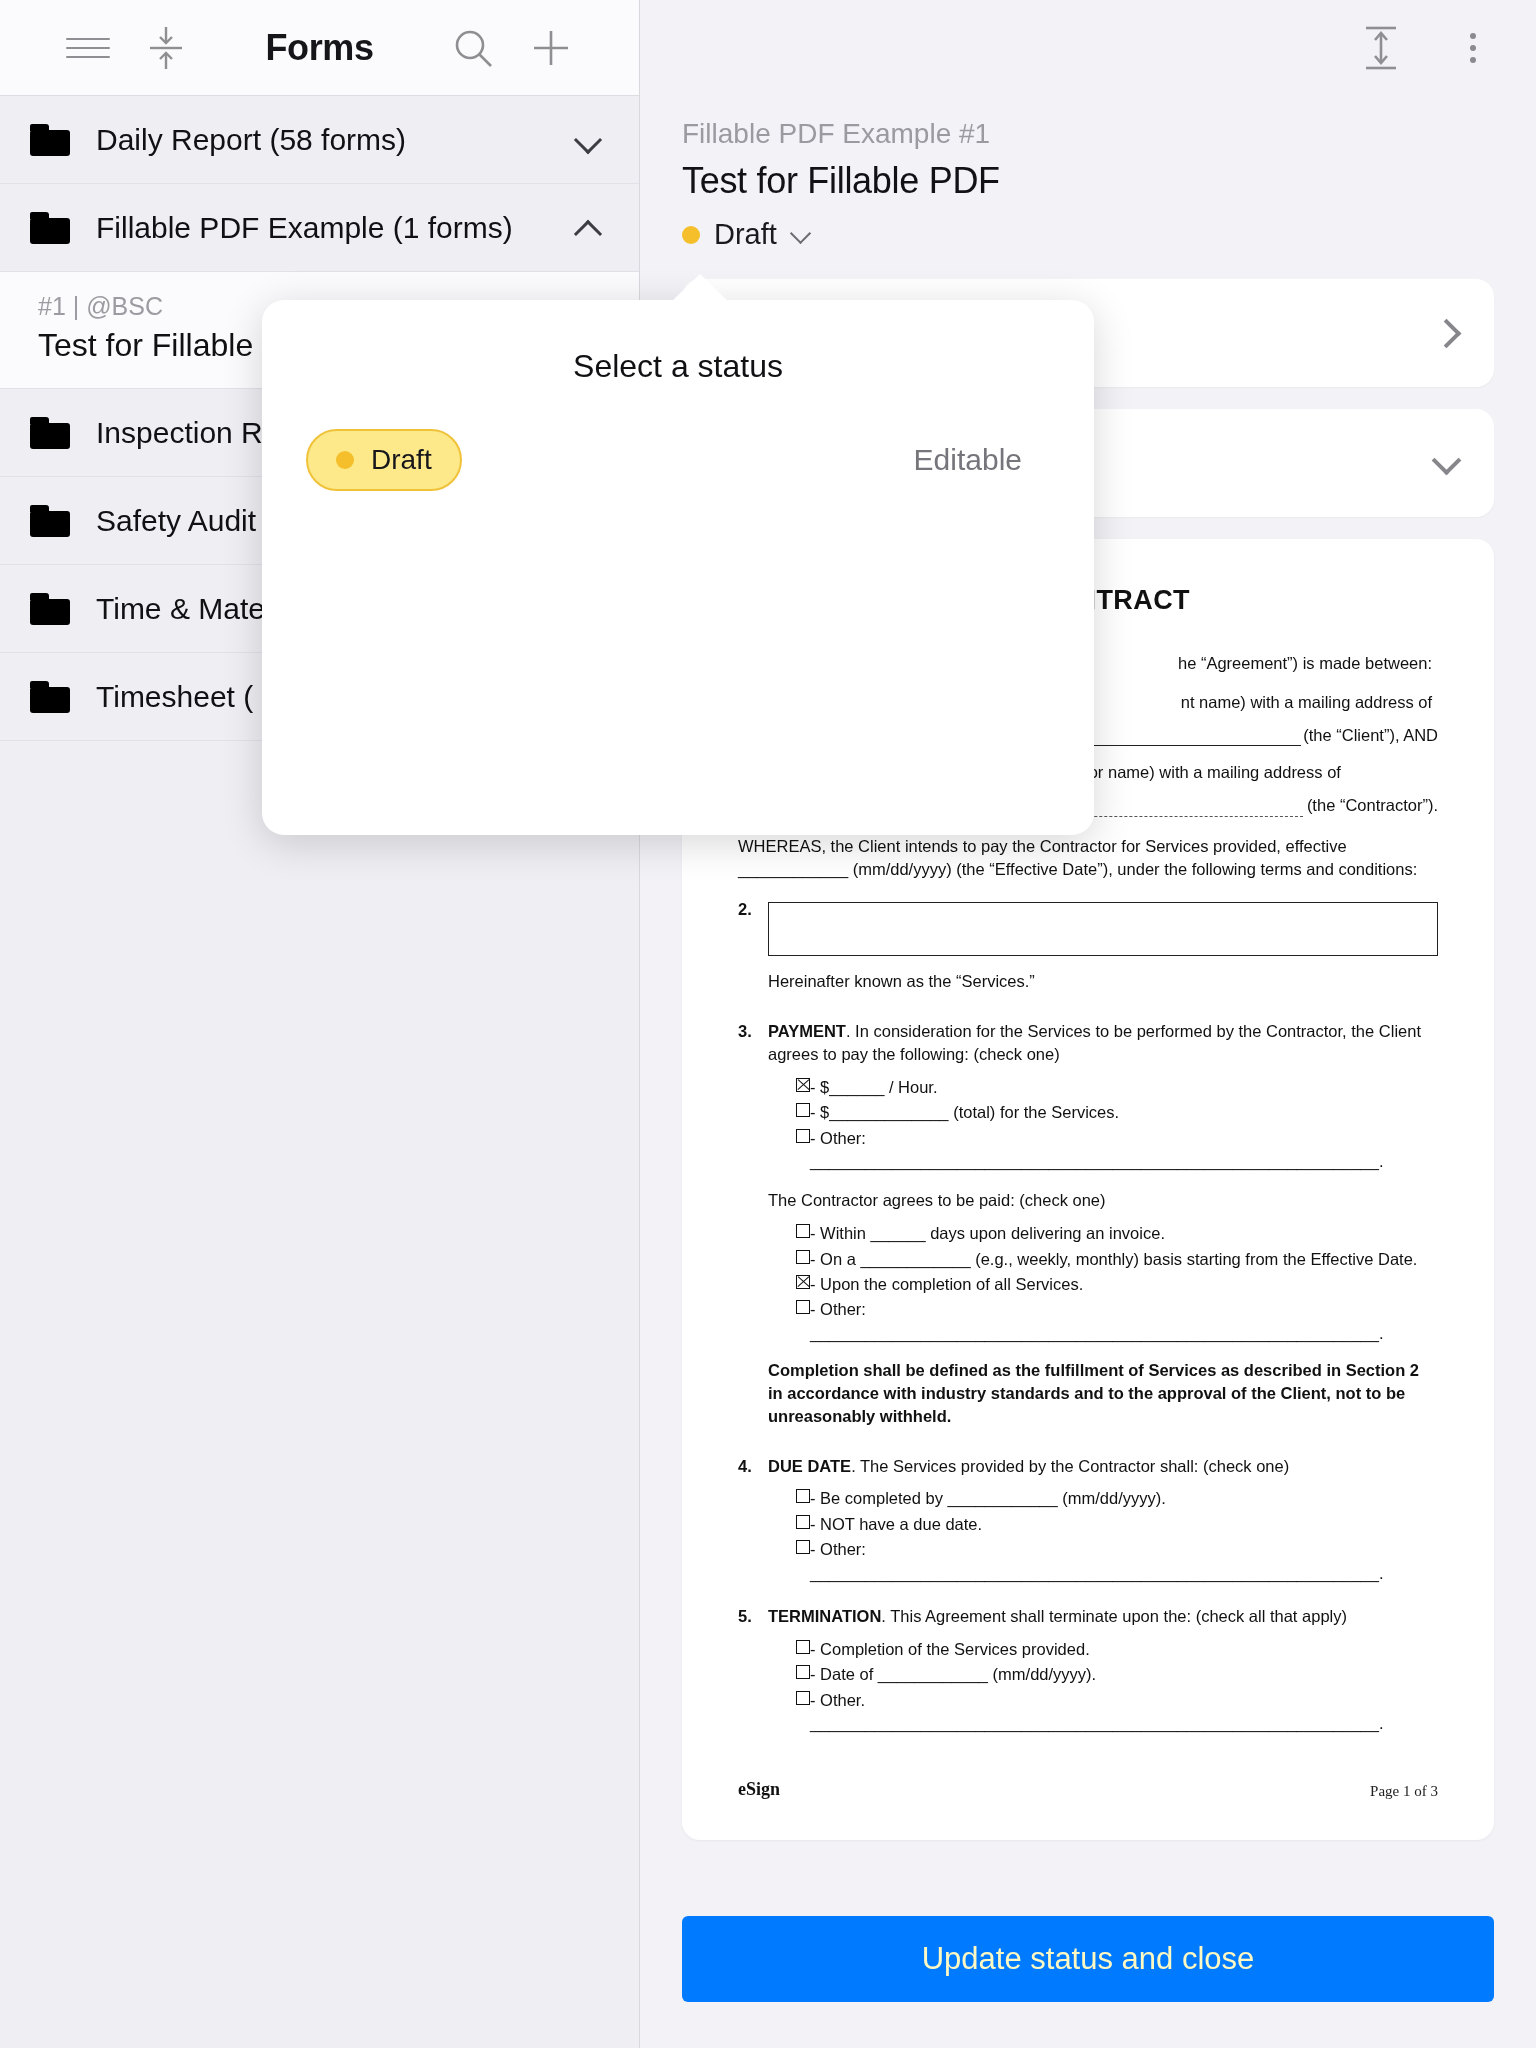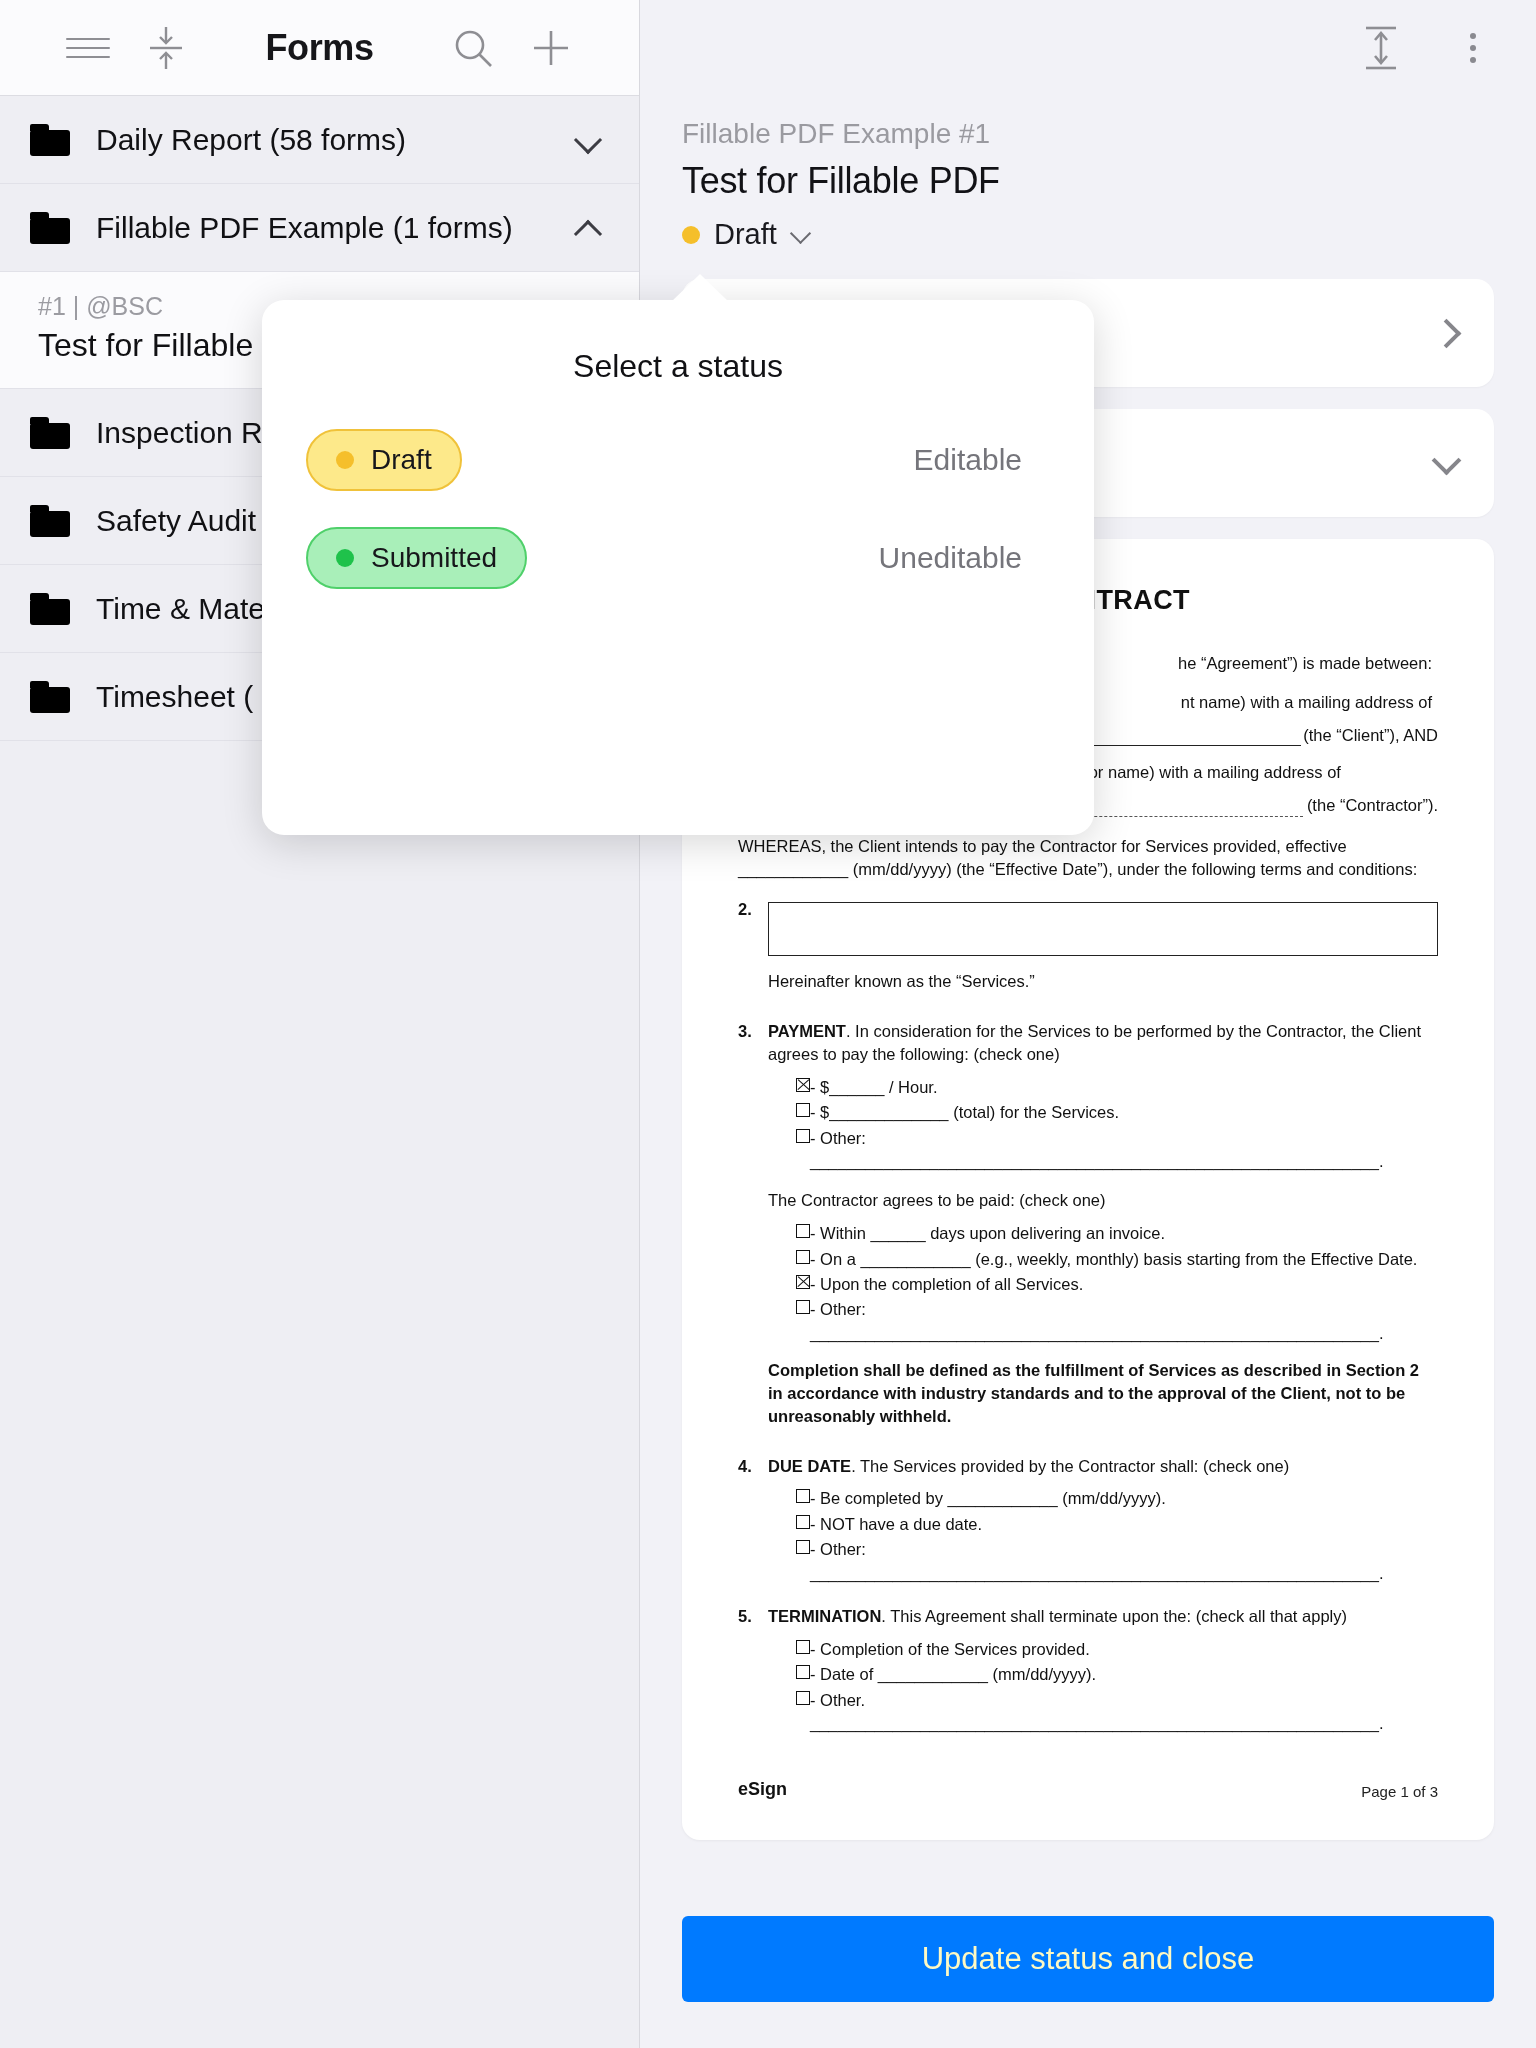--- a/index.html
+++ b/index.html
@@ -139,21 +139,21 @@
   .sec-body { flex: 1; }
   b { font-weight: 700; }
   .svcbox { border: 1.5px solid #222; height: 54px; margin: 4px 0 4px 0;}
   .cklist { margin: 10px 0 0 28px; }
   .ckrow { display:flex; align-items:flex-start; font-size: 16.5px; line-height: 1.42; margin-bottom: 2px;}
   .ck { width:14px; height:14px; border:1.4px solid #111; flex:0 0 14px; margin-top:2px; position:relative;}
   .ck.x::before, .ck.x::after{
     content:""; position:absolute; left:-1px; top:5.4px; width:15px; height:1.4px; background:#111;
   }
   .ck.x::before{ transform: rotate(42deg);} .ck.x::after{ transform: rotate(-42deg);}
-  .pdf-foot { display:flex; justify-content: space-between; align-items: flex-end; margin-top: 42px;}
+  .pdf-foot { display:flex; justify-content: space-between; align-items: flex-end; margin-top: 42px; font-family: Liberation Serif, serif;}
   .esign { font-size: 18px; font-weight: 700; }
   .pgno { font-size: 15px; color: #222; }
 
   .footer-bar {
     position: absolute; left: 0; bottom: 0; width: 100%;
     padding: 0 42px 46px 42px;
   }
   .primary-btn {
     width: 100%; height: 86px; border: none; border-radius: 6px;
     background: #007aff; color: #fef9c3; font-size: 31px;
@@ -437,23 +437,16 @@
       <div class="pop-title">Select a status</div>
 
       <div class="pop-row">
         <span class="chip chip-draft">
           <span class="dot" id="draftDot" style="background: rgb(245, 191, 43);"></span>
           <span>Draft</span>
         </span>
         <span class="edit-note">Editable</span>
       </div>
 
-      <div class="pop-row">
-        <span class="chip chip-sub">
-          <span class="dot" id="subDot" style="background: rgb(31, 194, 75);"></span>
-          <span>Submitted</span>
-        </span>
-        <span class="edit-note">Uneditable</span>
-      </div>
     </div>
   </div>
 
 </div>
 
 </body></html>

